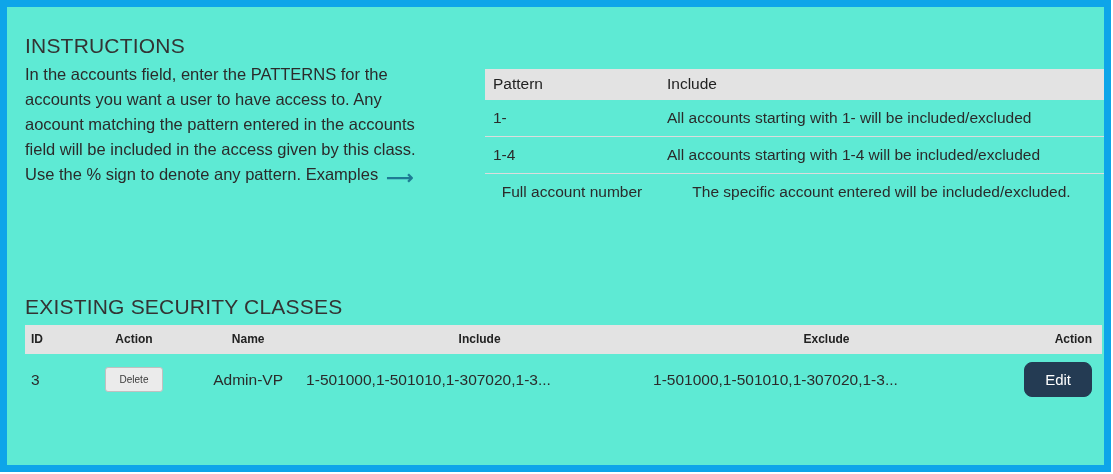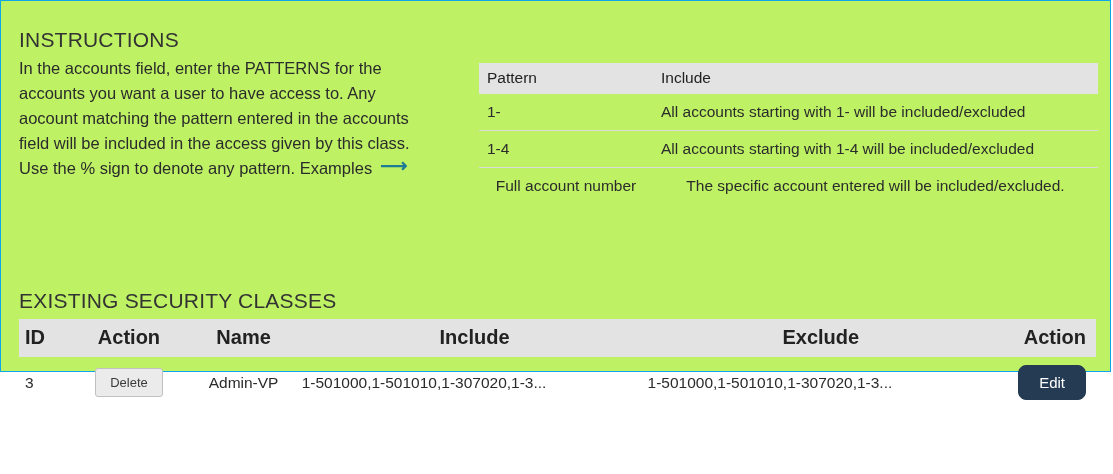--- a/index.html
+++ b/index.html
@@ -9,25 +9,25 @@
   }
   body {
     width: 1113px;
     height: 474px;
     font-family: "Liberation Sans", sans-serif;
     color: #222222;
     overflow: hidden;
   }
   .page {
     width: 1111px;
-    height: 372px;
-    border: 1px solid #0ea5e9;
+    height: 472px;
+    border: 7px solid #0ea5e9;
     box-sizing: border-box;
     position: relative;
-    background: #bef264;
+    background: #5eead4;
   }
   .section-title {
     font-size: 21px;
     font-weight: 400;
     color: #333333;
     letter-spacing: 0.2px;
   }
   #instructions-title {
     position: absolute;
     left: 18px;
@@ -37,21 +37,21 @@
     position: absolute;
     left: 18px;
     top: 55px;
     width: 420px;
     font-size: 16.5px;
     line-height: 25px;
     color: #2b2b2b;
   }
   .examples-row {
     display: inline-flex;
-    align-items: flex-start;
+    align-items: flex-end;
     gap: 8px;
   }
   .arrow-icon {
     display: inline-block;
     color: #1e7b94;
     font-size: 19px;
     line-height: 1;
     font-weight: 700;
   }
   
@@ -96,21 +96,21 @@
     width: 1077px;
     border-collapse: collapse;
     font-size: 15.5px;
   }
   .classes-table thead th {
     background: #e3e3e3;
     font-weight: 700;
     color: #222;
     padding: 7px 6px 8px 6px;
     text-align: center;
-    font-size: 20px;
+    font-size: 12px;
   }
   .classes-table thead th.th-id { width: 44px; text-align: left; padding-left: 6px;}
   .classes-table thead th.th-action1 { width: 105px; }
   .classes-table thead th.th-name { width: 110px; }
   .classes-table thead th.th-include { width: 365px; }
   .classes-table thead th.th-exclude { width: 365px; }
   .classes-table thead th.th-action2 { width: 88px; text-align: right; padding-right: 10px;}
   .classes-table tbody td {
     padding: 8px 6px;
     border-bottom: 1px solid #dcdcdc;
@@ -119,21 +119,21 @@
   }
   .classes-table tbody tr:last-child td { border-bottom: none; }
   .td-id { text-align: left; padding-left: 6px !important; }
   .td-center { text-align: center; }
   .td-right { text-align: right; padding-right: 10px !important; }
   .btn-delete {
     background: #ebebeb;
     border: 1px solid #c0c0c0;
     border-radius: 3px;
     color: #3a3a3a;
-    font-size: 13px;
+    font-size: 10px;
     font-family: "Liberation Sans", sans-serif;
     padding: 6px 14px;
     cursor: pointer;
     text-align: right;
   }
   .btn-edit {
     background: #243b53;
     border: 1px solid #243b53;
     border-radius: 8px;
     color: #ffffff;

